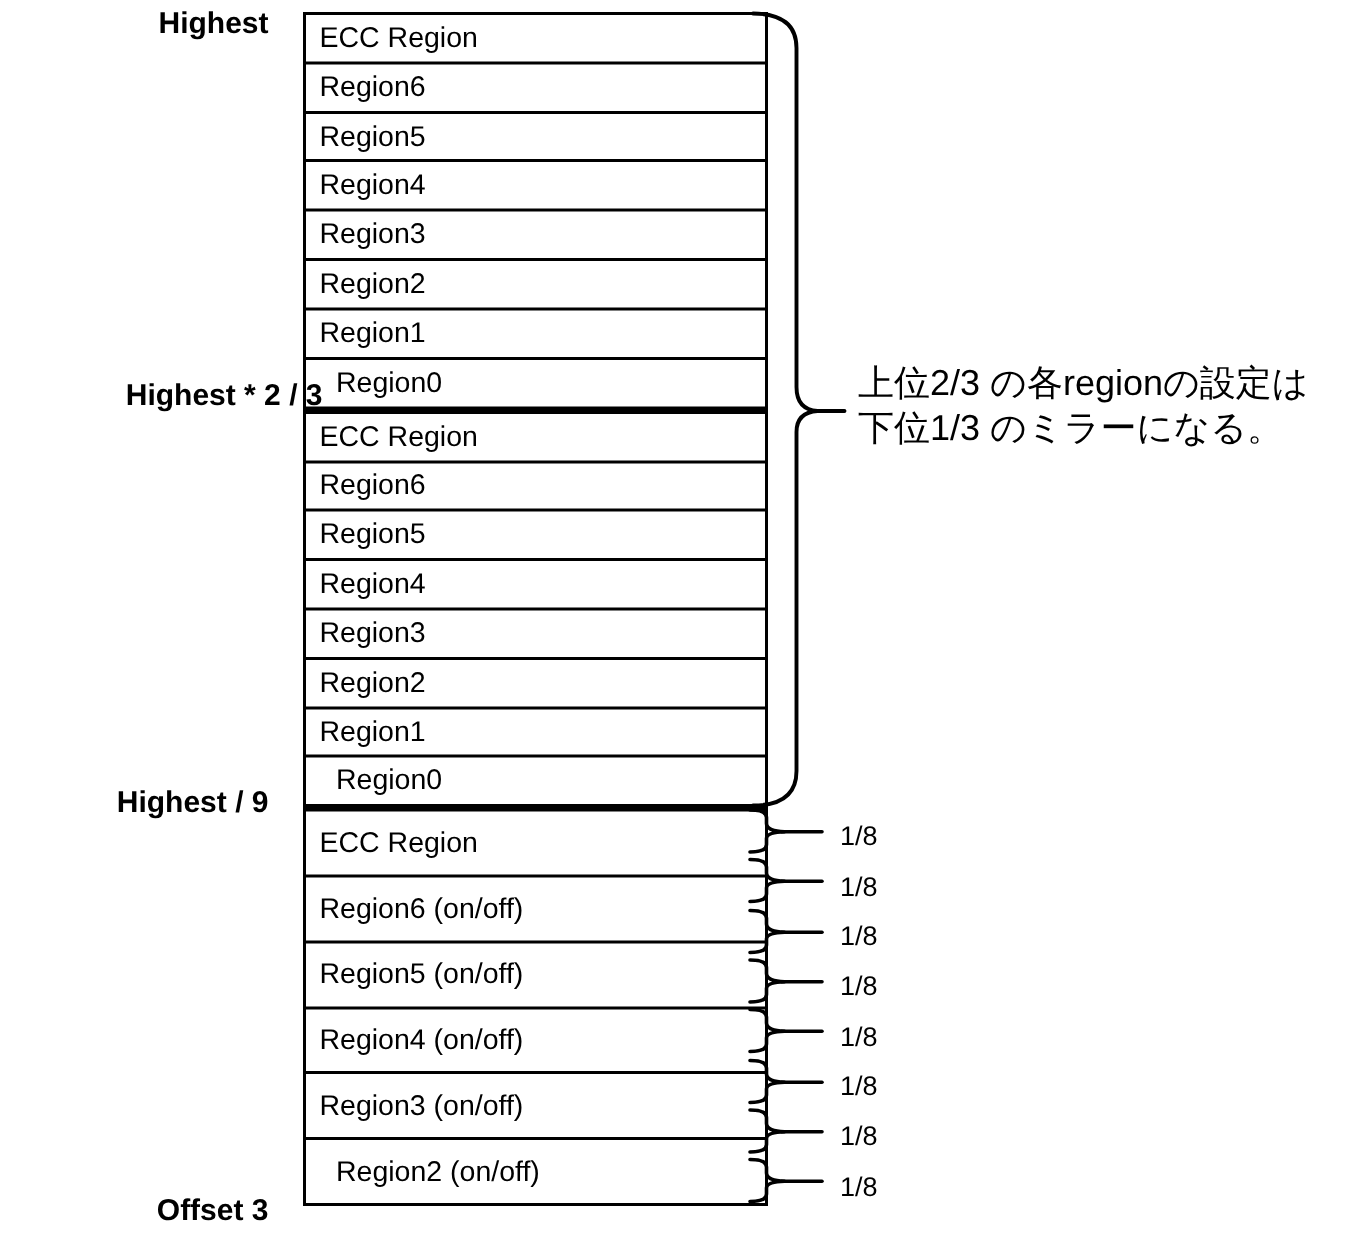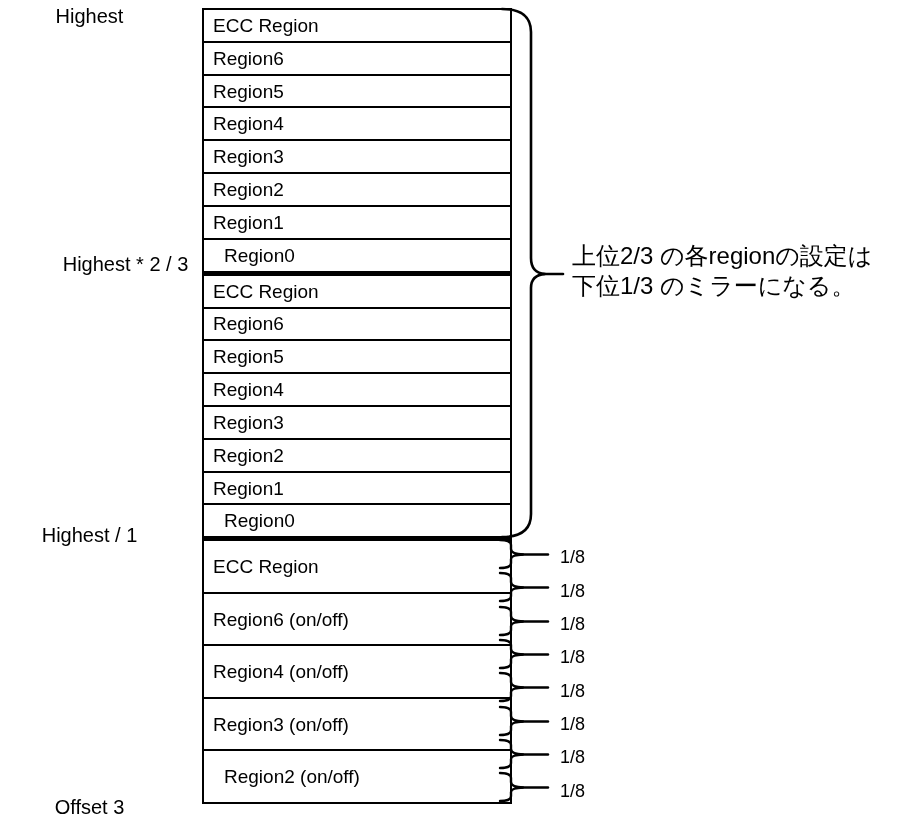--- a/index.html
+++ b/index.html
@@ -48,24 +48,25 @@
     white-space: nowrap;
     overflow: hidden;
   }
   .mrow:last-child { border-bottom: none; padding-left: 20px; }
 
   
   .addr-label {
     position: absolute;
     left: 0;
     width: 179px;
-    text-align: center;
+    text-align: right;
     font-size: 20px;
     line-height: 24px;
     white-space: nowrap;
+    font-weight: bold;
   }
 
   
   .brace-svg { position: absolute; overflow: visible; }
   .brace-svg path, .brace-svg line {
     fill: none;
     stroke: #000;
     stroke-linecap: round;
     stroke-linejoin: round;
   }
@@ -112,29 +113,30 @@
       <div class="mrow">Region5</div>
       <div class="mrow">Region4</div>
       <div class="mrow">Region3</div>
       <div class="mrow">Region2</div>
       <div class="mrow">Region1</div>
       <div class="mrow">Region0</div>
     </div>
     <div class="section">
       <div class="mrow">ECC Region</div>
       <div class="mrow">Region6 (on/off)</div>
+      <div class="mrow">Region5 (on/off)</div>
       <div class="mrow">Region4 (on/off)</div>
       <div class="mrow">Region3 (on/off)</div>
       <div class="mrow">Region2 (on/off)</div>
     </div>
   </div>
 
   <div class="addr-label" style="top:4px;">Highest</div>
   <div class="addr-label" style="top:252px;padding-left:36px;">Highest * 2 / 3</div>
-  <div class="addr-label" style="top:523px;">Highest / 1</div>
+  <div class="addr-label" style="top:523px;">Highest / 9</div>
   <div class="addr-label" style="top:795px;">Offset 3</div>
 
   <svg class="brace-svg" style="left:499px; top:6px;" width="68" height="534" viewBox="0 0 68 534" aria-hidden="true">
     <path d="M 3 3 Q 32 3 32 26 L 32 252 Q 32 267 46 268 Q 32 269 32 282 L 32 508 Q 32 531 3 531" stroke-width="2.6"></path>
     <line x1="44" y1="268" x2="64" y2="268" stroke-width="2.6"></line>
   </svg>
 
   <div class="annotation">
     <div>上位2/3 の各regionの設定は</div>
     <div>下位1/3 のミラーになる。</div>

